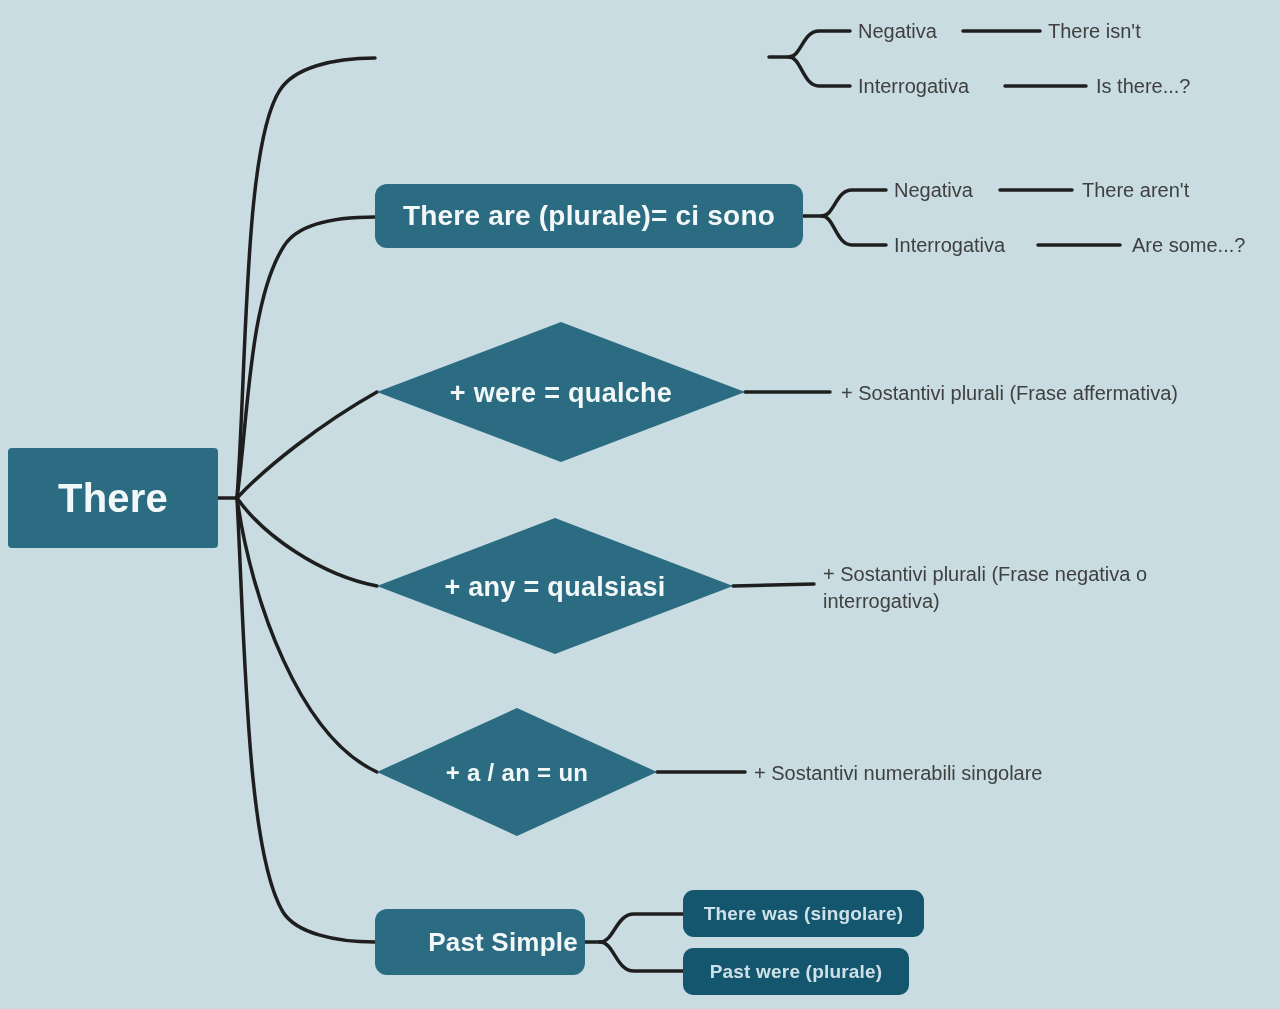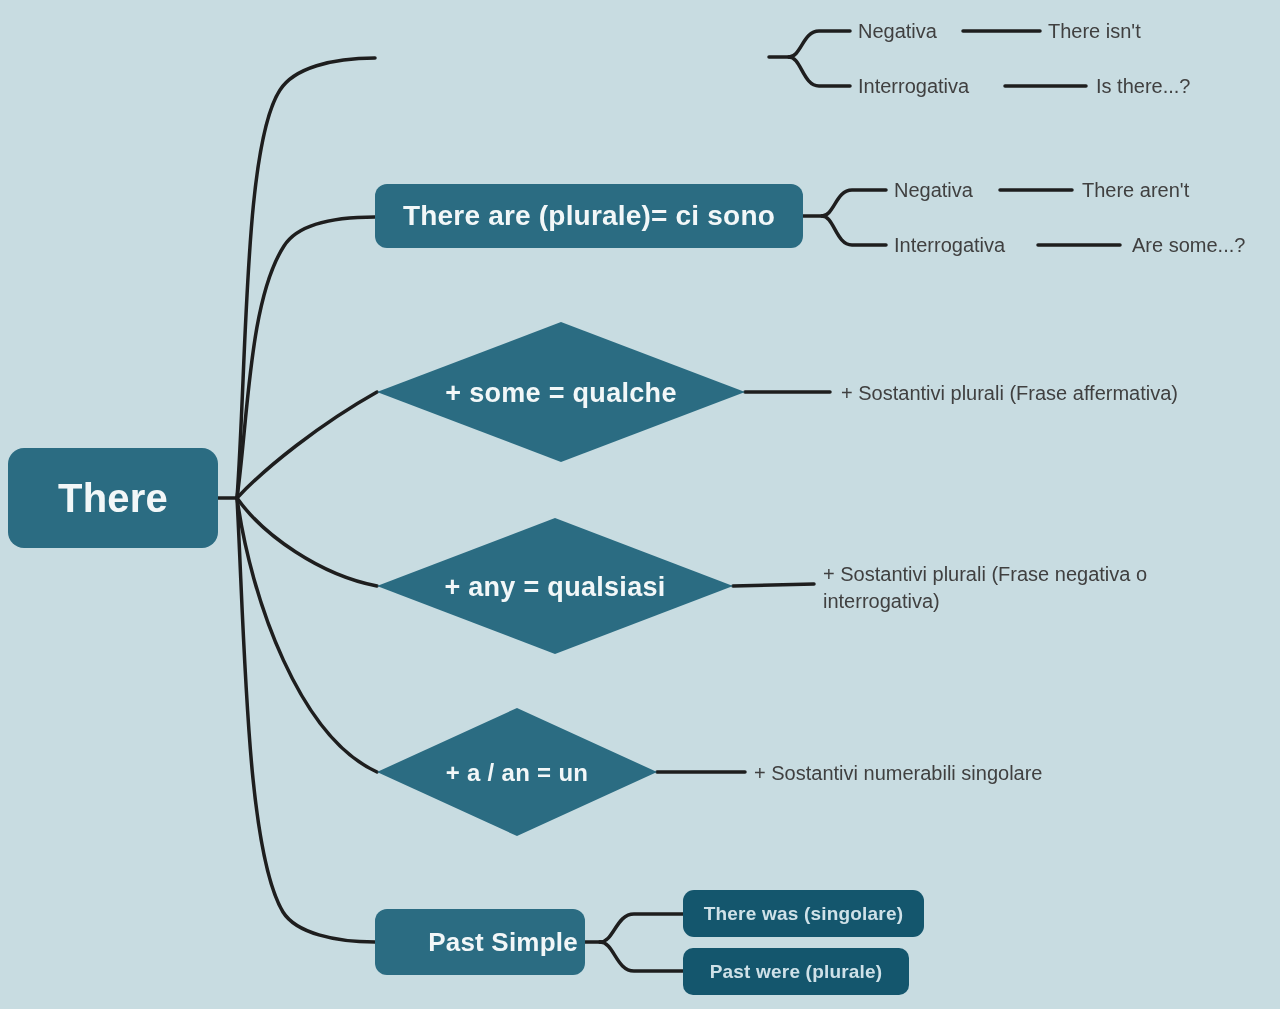--- a/index.html
+++ b/index.html
@@ -82,32 +82,32 @@
       <path d="M600,942 C614,942 616,914 634,914 L683,914"></path>
       <path d="M600,942 C614,942 616,971 634,971 L683,971"></path>
     </g>
     <g fill="#2b6c82" stroke="none">
       <polygon points="377,392 561,322 745,392 561,462"></polygon>
       <polygon points="377,586 555,518 733,586 555,654"></polygon>
       <polygon points="377,772 517,708 657,772 517,836"></polygon>
     </g>
   </svg>
 
-  <div class="node" style="left:8px;top:448px;width:210px;height:100px;border-radius:16px;font-size:40px;">There</div>
+  <div class="node" style="left:8px;top:448px;width:210px;height:100px;border-radius:4px;font-size:40px;">There</div>
 
 
   <div class="node" style="left:375px;top:184px;width:428px;height:64px;border-radius:12px;font-size:28px;">There are (plurale)= ci sono</div>
 
   <div class="node" style="left:375px;top:909px;width:210px;height:66px;border-radius:12px;font-size:26px;padding-left:46px;">Past Simple</div>
 
   <div class="node dark" style="left:683px;top:890px;width:241px;height:47px;border-radius:11px;font-size:19px;">There was (singolare)</div>
 
   <div class="node dark" style="left:683px;top:948px;width:226px;height:47px;border-radius:10px;font-size:19px;">Past were (plurale)</div>
 
-  <div class="dlabel" style="left:377px;top:393px;width:368px;font-size:27px;">+ some = qualche</div>
+  <div class="dlabel" style="left:377px;top:393px;width:368px;font-size:27px;">+ were = qualche</div>
 
   <div class="dlabel" style="left:377px;top:587px;width:356px;font-size:27px;">+ any = qualsiasi</div>
 
   <div class="dlabel" style="left:377px;top:773px;width:280px;font-size:24px;">+ a / an = un</div>
 
   <div class="sidetext" style="left:858px;top:31px;">Negativa</div>
   <div class="sidetext" style="left:1048px;top:31px;">There isn't</div>
   <div class="sidetext" style="left:858px;top:86px;">Interrogativa</div>
   <div class="sidetext" style="left:1096px;top:86px;">Is there...?</div>
 

